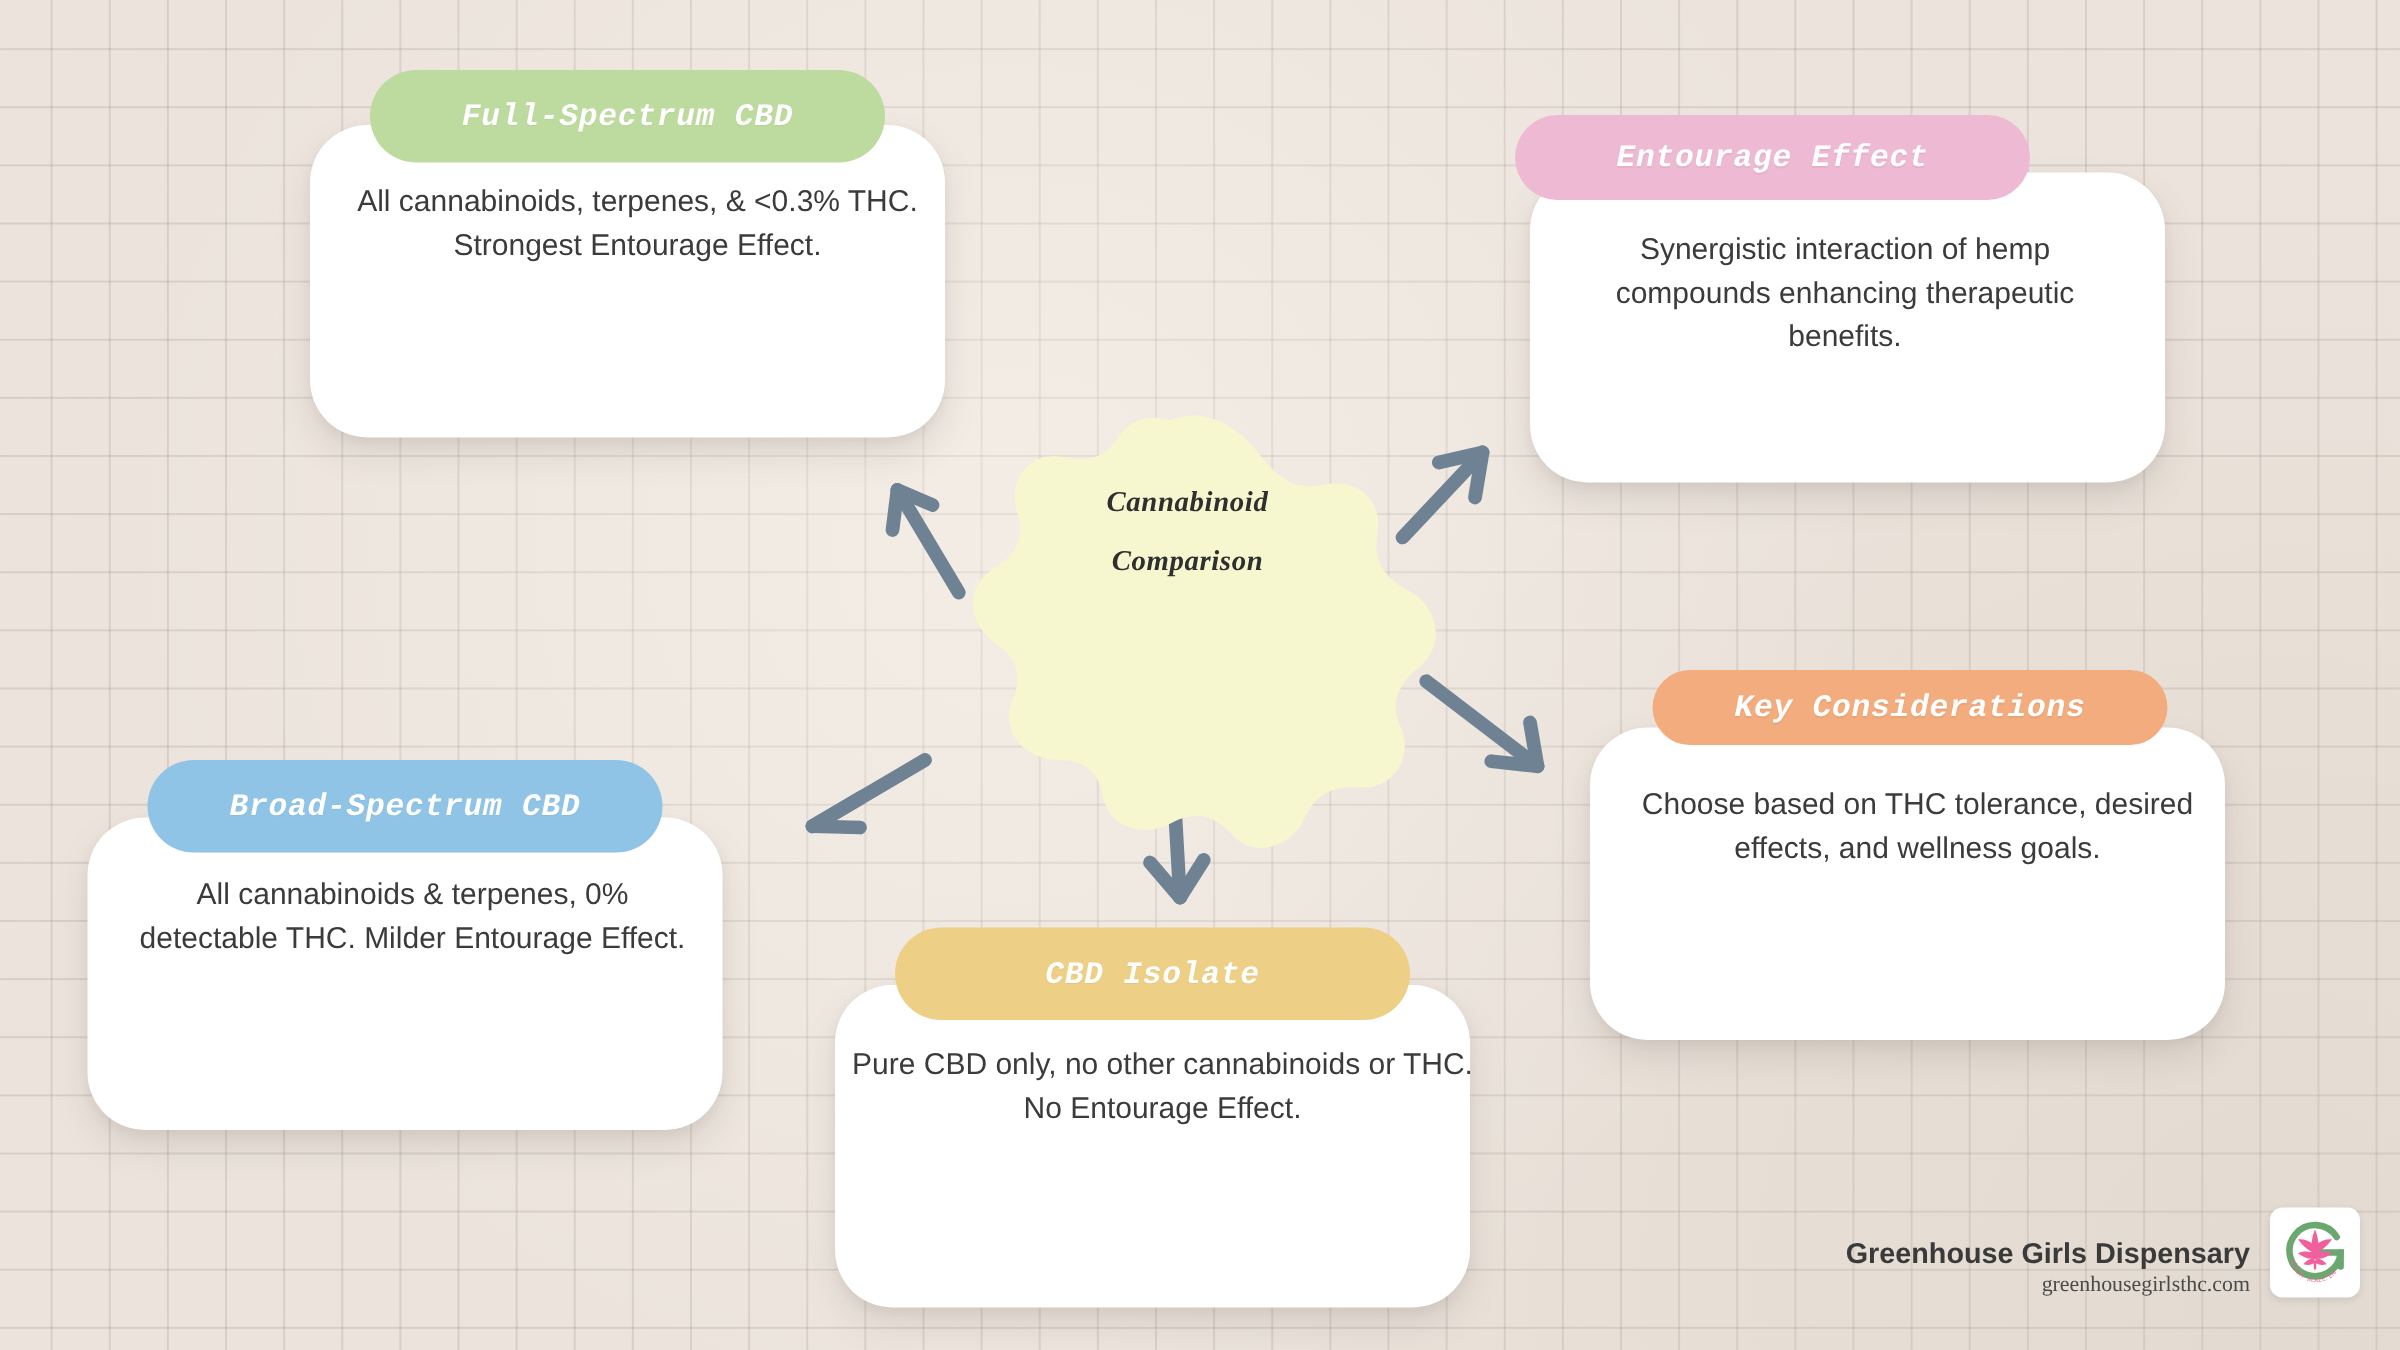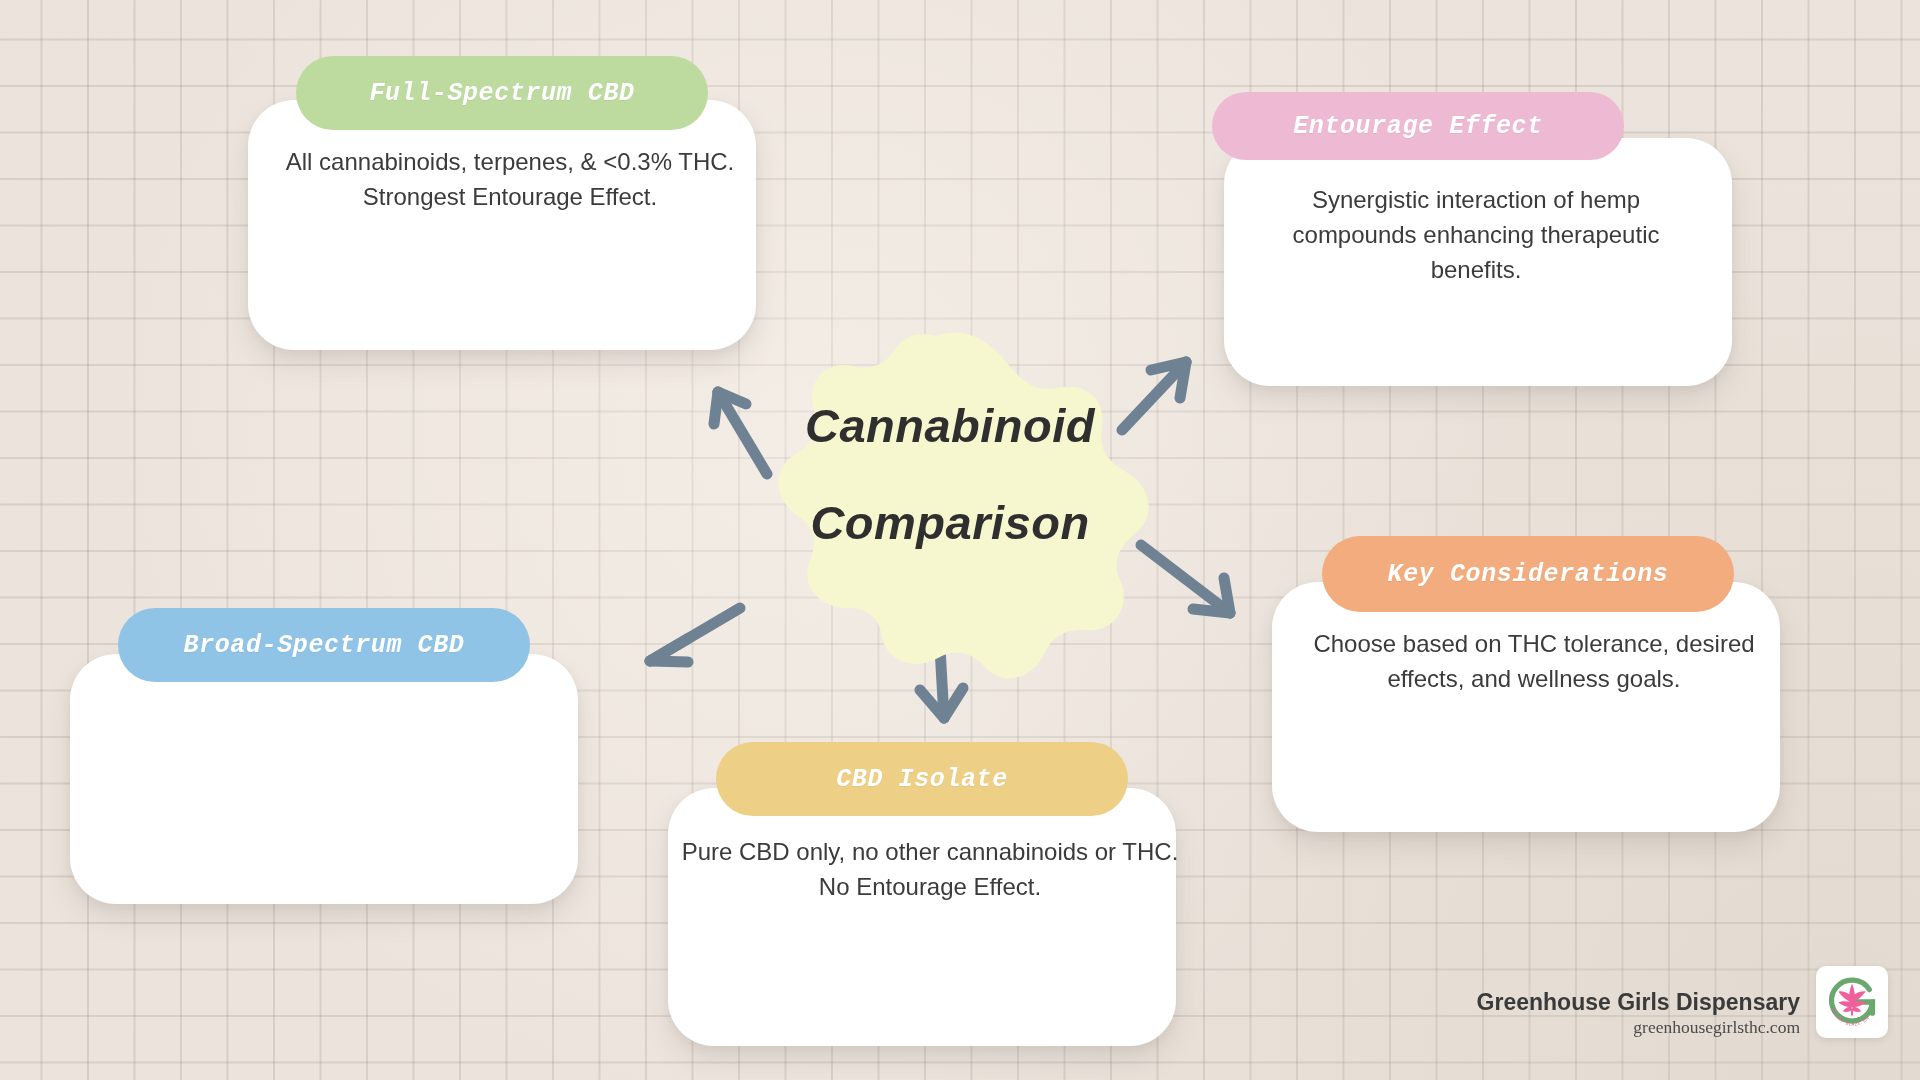--- a/index.html
+++ b/index.html
@@ -95,25 +95,25 @@
     position: absolute;
     inset: 0;
   }
   #center-title {
     position: absolute;
     left: 52px;
     right: 52px;
     top: 48px;
     text-align: center;
     color: #2f2f2f;
-    font-size: 47px;
+    font-size: 23px;
     font-weight: 700;
     font-style: italic;
     line-height: 2.06;
-    font-family: Liberation Sans, sans-serif;
+    font-family: Liberation Serif, serif;
     letter-spacing: 0.5px;
   }
   #center-title span { display: block; }
 
   
   #branding {
     position: absolute;
     left: 1468px;
     top: 958px;
     width: 420px;
@@ -199,27 +199,28 @@
   </div>
 
   <div class="node" style="left:1212px; top:92px; width:520px; height:300px;">
     <div class="card-body" style="left:12px; top:46px; width:508px; height:248px;"></div>
     <div class="card-text" style="top:90px; left:38px; right:30px;">Synergistic interaction of hemp compounds enhancing therapeutic benefits.</div>
     <div class="card-pill" style="left:0px; top:0px; width:412px; height:68px; background:#eeb9d3;">Entourage Effect</div>
   </div>
 
   <div class="node" style="left:70px; top:608px; width:520px; height:300px;">
     <div class="card-body" style="left:0px; top:46px; width:508px; height:250px;"></div>
+    <div class="card-text" style="top:90px; left:32px; right:32px;">All cannabinoids &amp; terpenes, 0% detectable THC. Milder Entourage Effect.</div>
     <div class="card-pill" style="left:48px; top:0px; width:412px; height:74px; background:#8fc4e6;">Broad-Spectrum CBD</div>
   </div>
 
   <div class="node" style="left:1272px; top:536px; width:520px; height:300px;">
     <div class="card-body" style="left:0px; top:46px; width:508px; height:250px;"></div>
     <div class="card-text" style="top:90px; left:22px; right:18px;">Choose based on THC tolerance, desired effects, and wellness goals.</div>
-    <div class="card-pill" style="left:50px; top:0px; width:412px; height:76px; background:#f2ac7d;">Key Considerations</div>
+    <div class="card-pill" style="left:50px; top:0px; width:412px; height:60px; background:#f2ac7d;">Key Considerations</div>
   </div>
 
   <div class="node" style="left:668px; top:742px; width:520px; height:310px;">
     <div class="card-body" style="left:0px; top:46px; width:508px; height:258px;"></div>
     <div class="card-text" style="top:92px; left:8px; right:4px;">Pure CBD only, no other cannabinoids or THC. No Entourage Effect.</div>
     <div class="card-pill" style="left:48px; top:0px; width:412px; height:74px; background:#edcf86;">CBD Isolate</div>
   </div>
 
   <div id="center-node">
     <svg id="center-blob-svg" viewBox="0 0 420 360" xmlns="http://www.w3.org/2000/svg">

